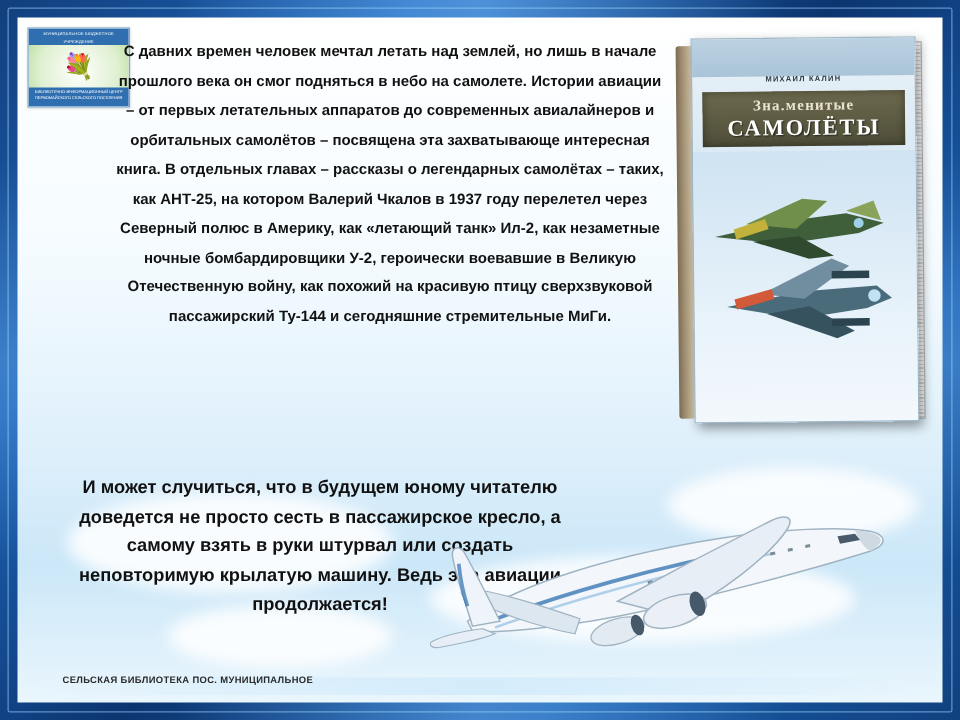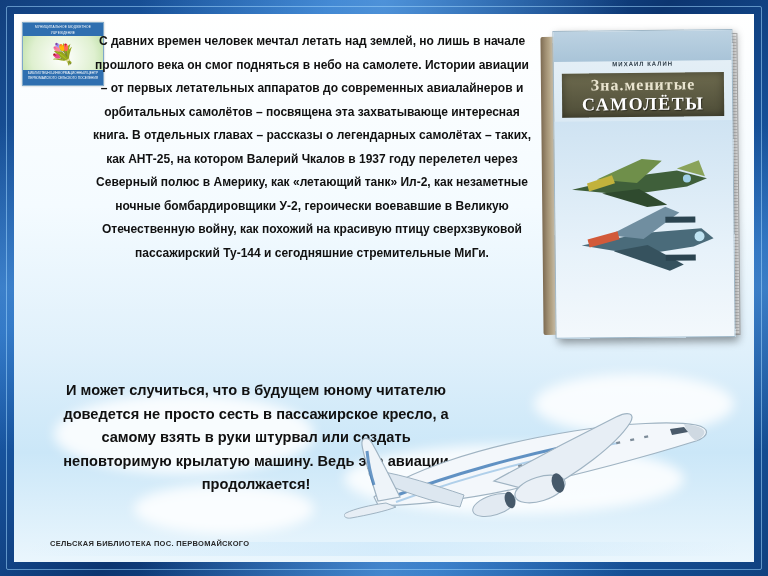--- a/index.html
+++ b/index.html
@@ -176,21 +176,21 @@
     height: 44px;
     background: linear-gradient(180deg, #6d6a4e 0%, #4e4d38 100%);
     display: flex;
     flex-direction: column;
     align-items: center;
     justify-content: center;
     box-shadow: inset 0 0 8px rgba(0,0,0,0.4);
   }
   .book-title-1 {
     color: #e9e4cf;
-    font-size: 16px;
+    font-size: 12px;
     letter-spacing: 1px;
     font-weight: bold;
     font-family: "Liberation Serif", serif;
   }
   .book-title-2 {
     color: #ffffff;
     font-size: 18px;
     font-weight: bold;
     letter-spacing: 1.5px;
     font-family: "Liberation Serif", serif;
@@ -340,15 +340,15 @@
       <path d="M42,114 C26,116 10,120 2,124 C-2,126 1,130 7,129 C24,126 42,122 52,118 Z" fill="#e7eef5" stroke="#9fb3c2" stroke-width="1"></path>
 
       <ellipse cx="196" cy="100" rx="26" ry="12" transform="rotate(-17 196 100)" fill="#eaf0f6" stroke="#9fb3c2" stroke-width="1.2"></ellipse>
       <ellipse cx="214" cy="94" rx="6" ry="10" transform="rotate(-17 214 94)" fill="#46596a"></ellipse>
 
       <ellipse cx="150" cy="116" rx="22" ry="10" transform="rotate(-17 150 116)" fill="#e2eaf2" stroke="#9fb3c2" stroke-width="1"></ellipse>
       <ellipse cx="166" cy="111" rx="5" ry="8.5" transform="rotate(-17 166 111)" fill="#46596a"></ellipse>
     </svg>
 
     <div class="footer-bar"></div>
-    <div class="footer-caption">СЕЛЬСКАЯ БИБЛИОТЕКА ПОС. ПЕРВОМАЙСКОГО</div>
+    <div class="footer-caption">СЕЛЬСКАЯ БИБЛИОТЕКА ПОС. МУНИЦИПАЛЬНОЕ</div>
   </div>
 </div>
 
 </body></html>

